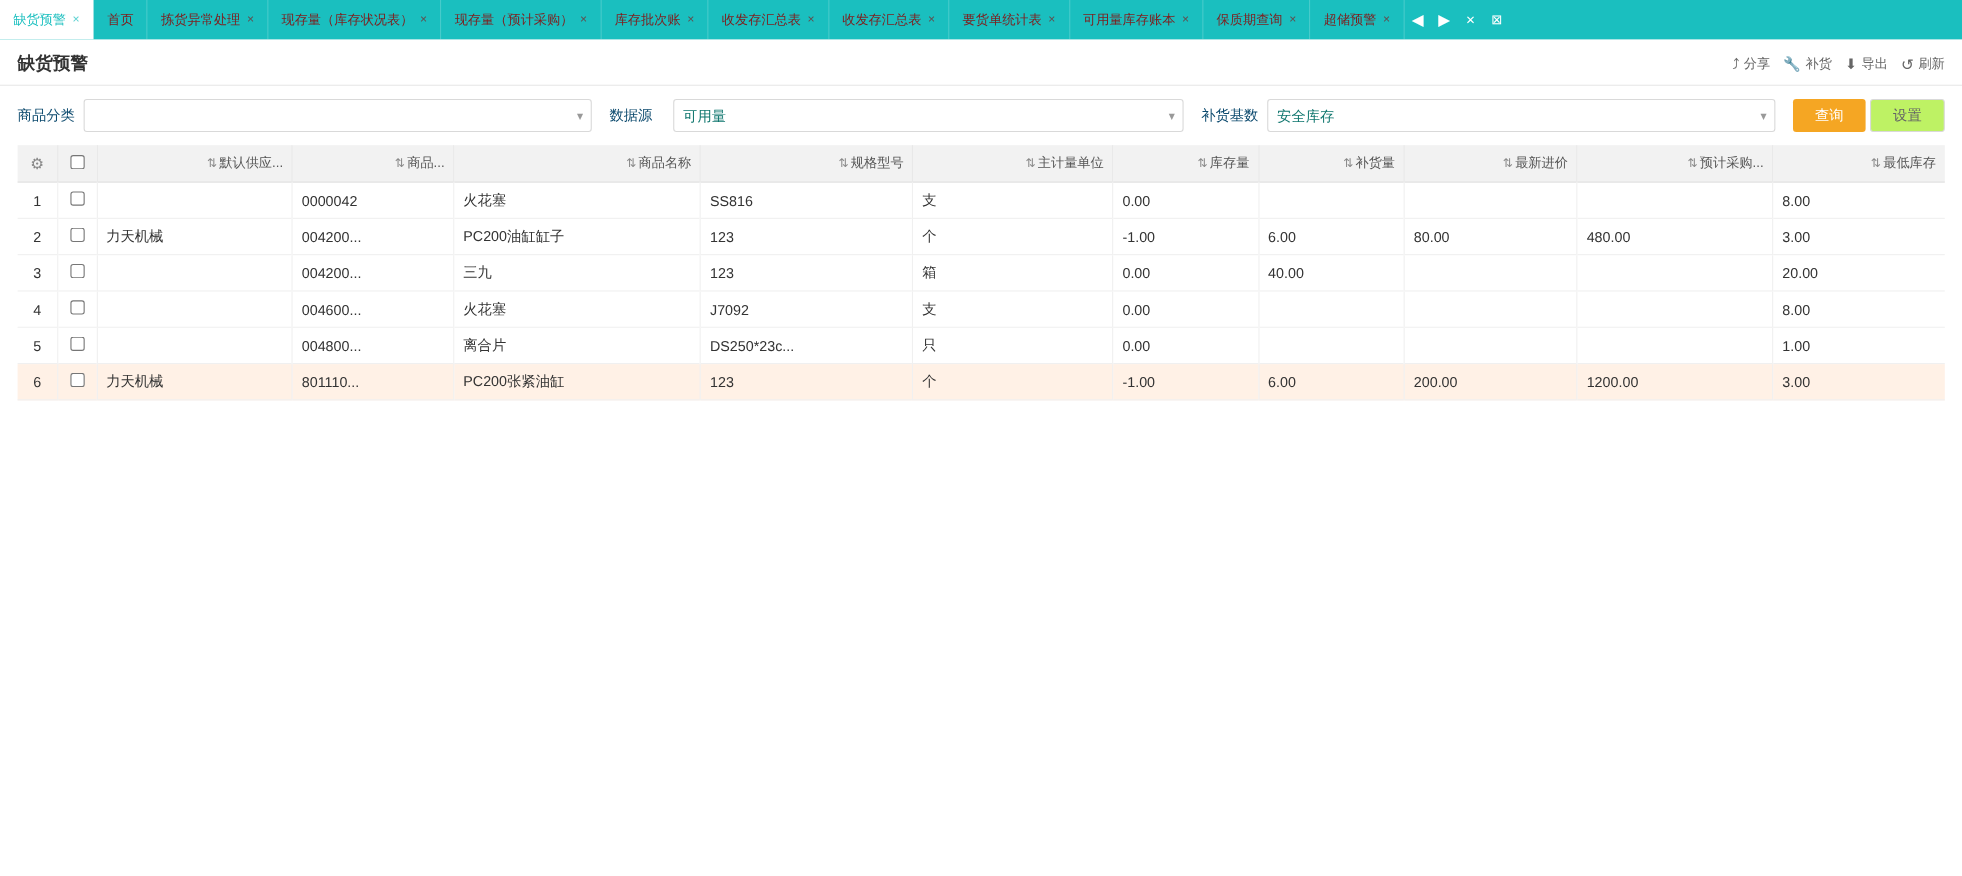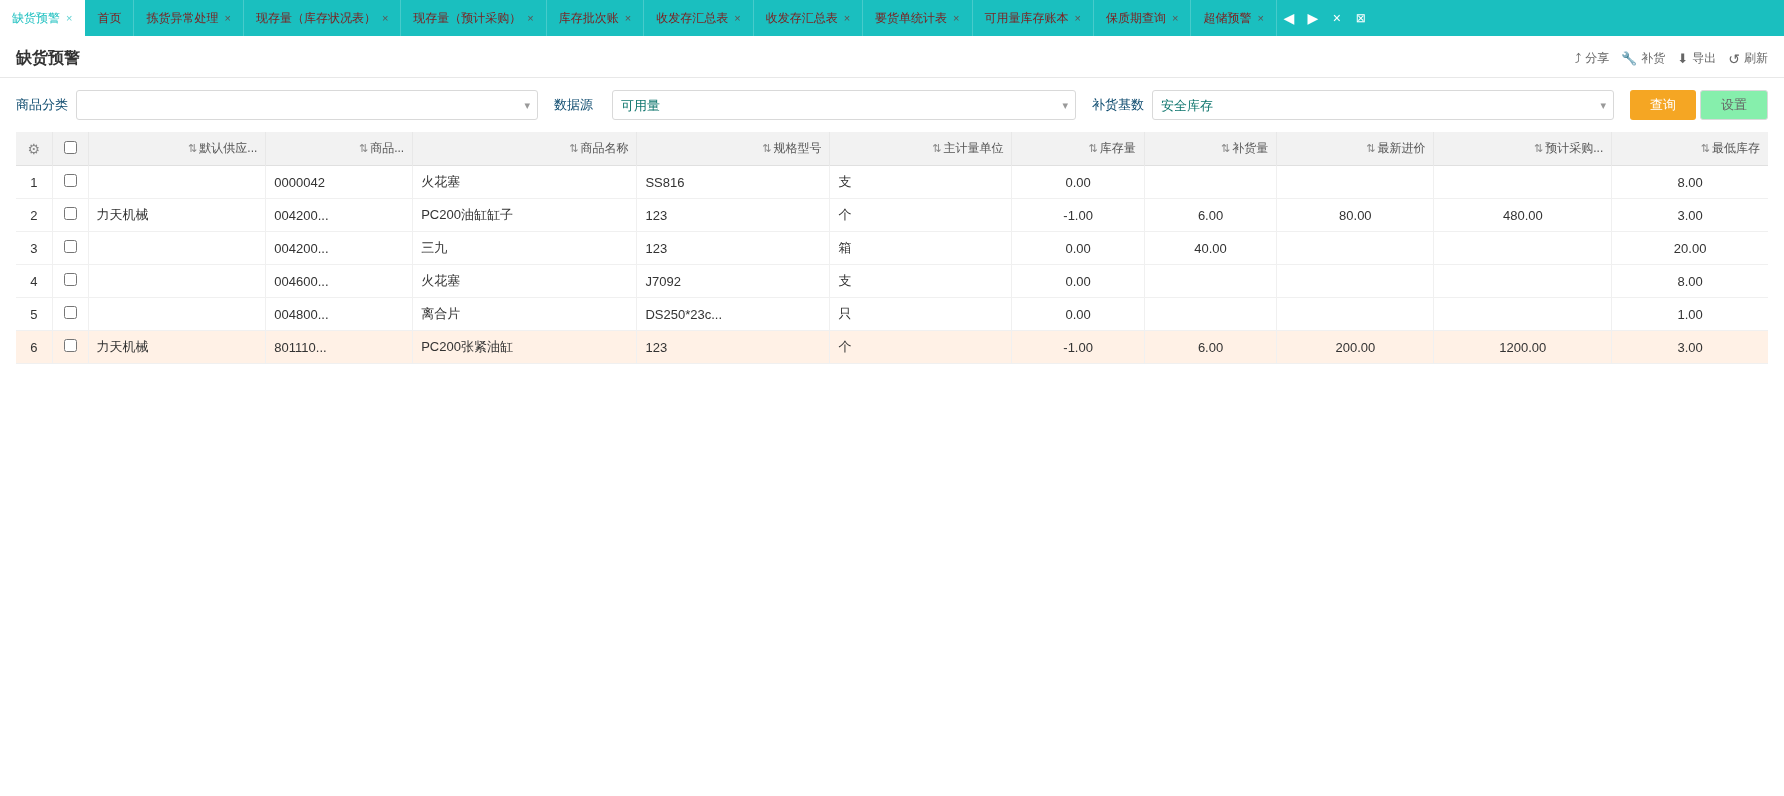--- a/index.html
+++ b/index.html
@@ -139,21 +139,21 @@
       color: #fff;
       border: none;
       padding: 0 20px;
       height: 30px;
       border-radius: 3px;
       cursor: pointer;
       font-size: 13px;
       white-space: nowrap;
     }
     .btn-settings {
-      background: #86efac;
+      background: #bef264;
       color: #666;
       border: 1px solid #d9d9d9;
       padding: 0 20px;
       height: 30px;
       border-radius: 3px;
       cursor: pointer;
       font-size: 13px;
       white-space: nowrap;
     }
 
@@ -193,21 +193,21 @@
     }
     tbody td:last-child { border-right: none; }
     .th-icon { font-size: 11px; margin-right: 2px; color: #888; }
     .col-check { width: 36px; text-align: center; }
     .settings-icon-cell {
       width: 36px;
       text-align: center;
     }
     .gear-icon { font-size: 14px; color: #888; cursor: pointer; }
     input[type="checkbox"] { cursor: pointer; }
-    .td-right { text-align: center; }
+    .td-right { text-align: left; }
     .td-center { text-align: center; }
   </style>
 </head>
 <body>
 
 <div class="tab-bar">
   <div class="tab-item active">
     <span>缺货预警</span>
     <span class="close-btn">×</span>
   </div>

